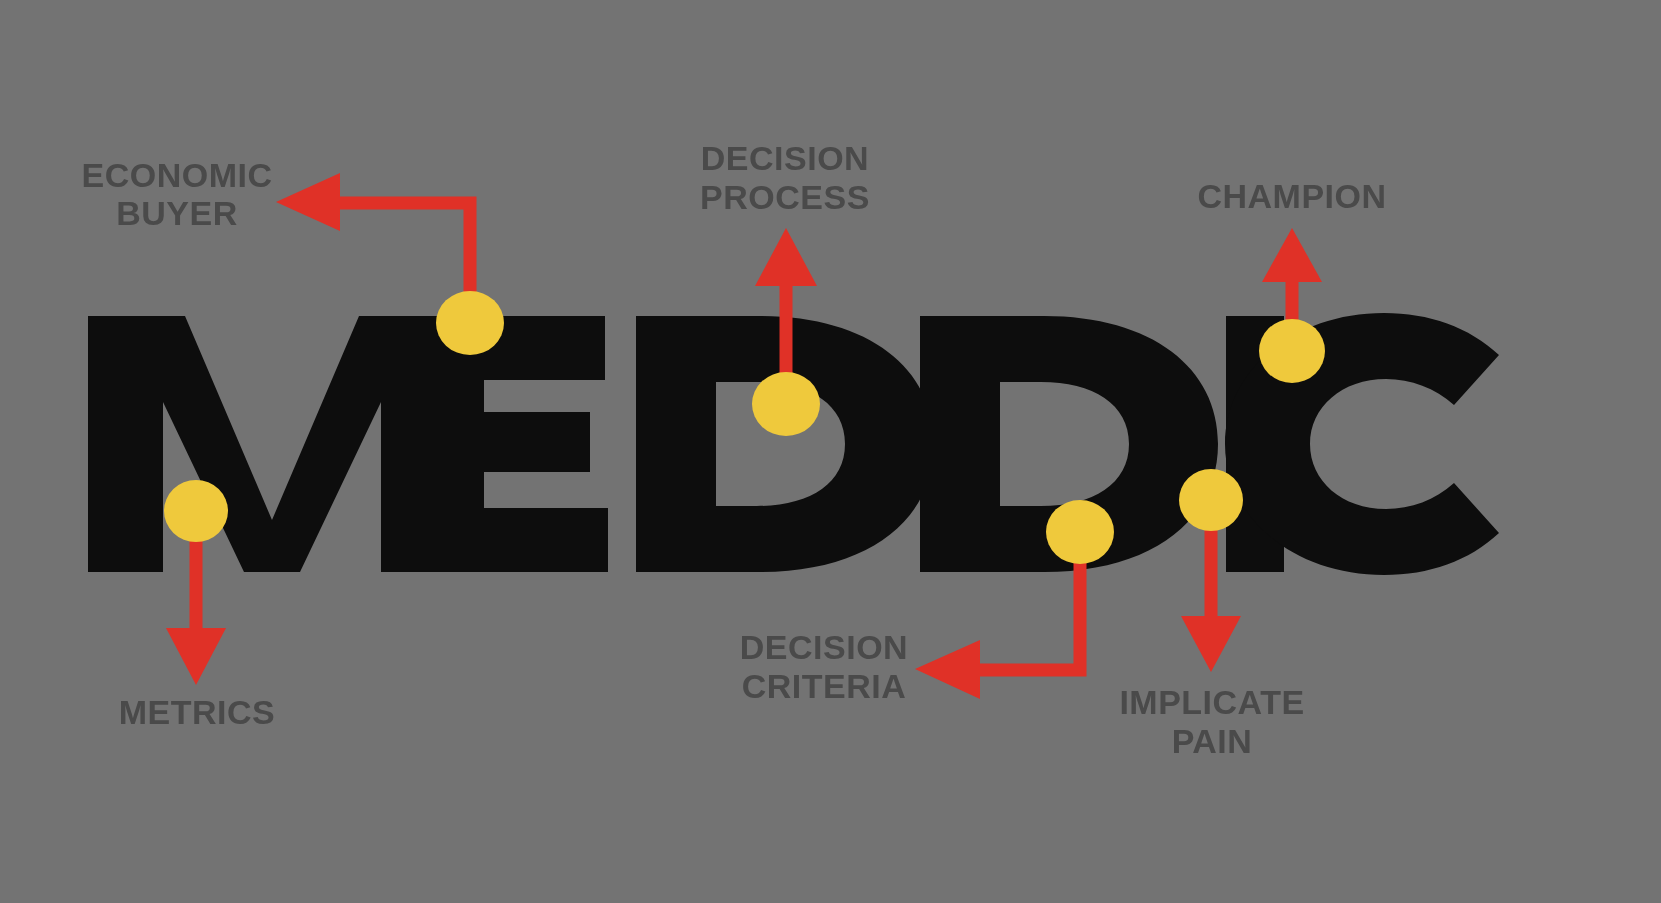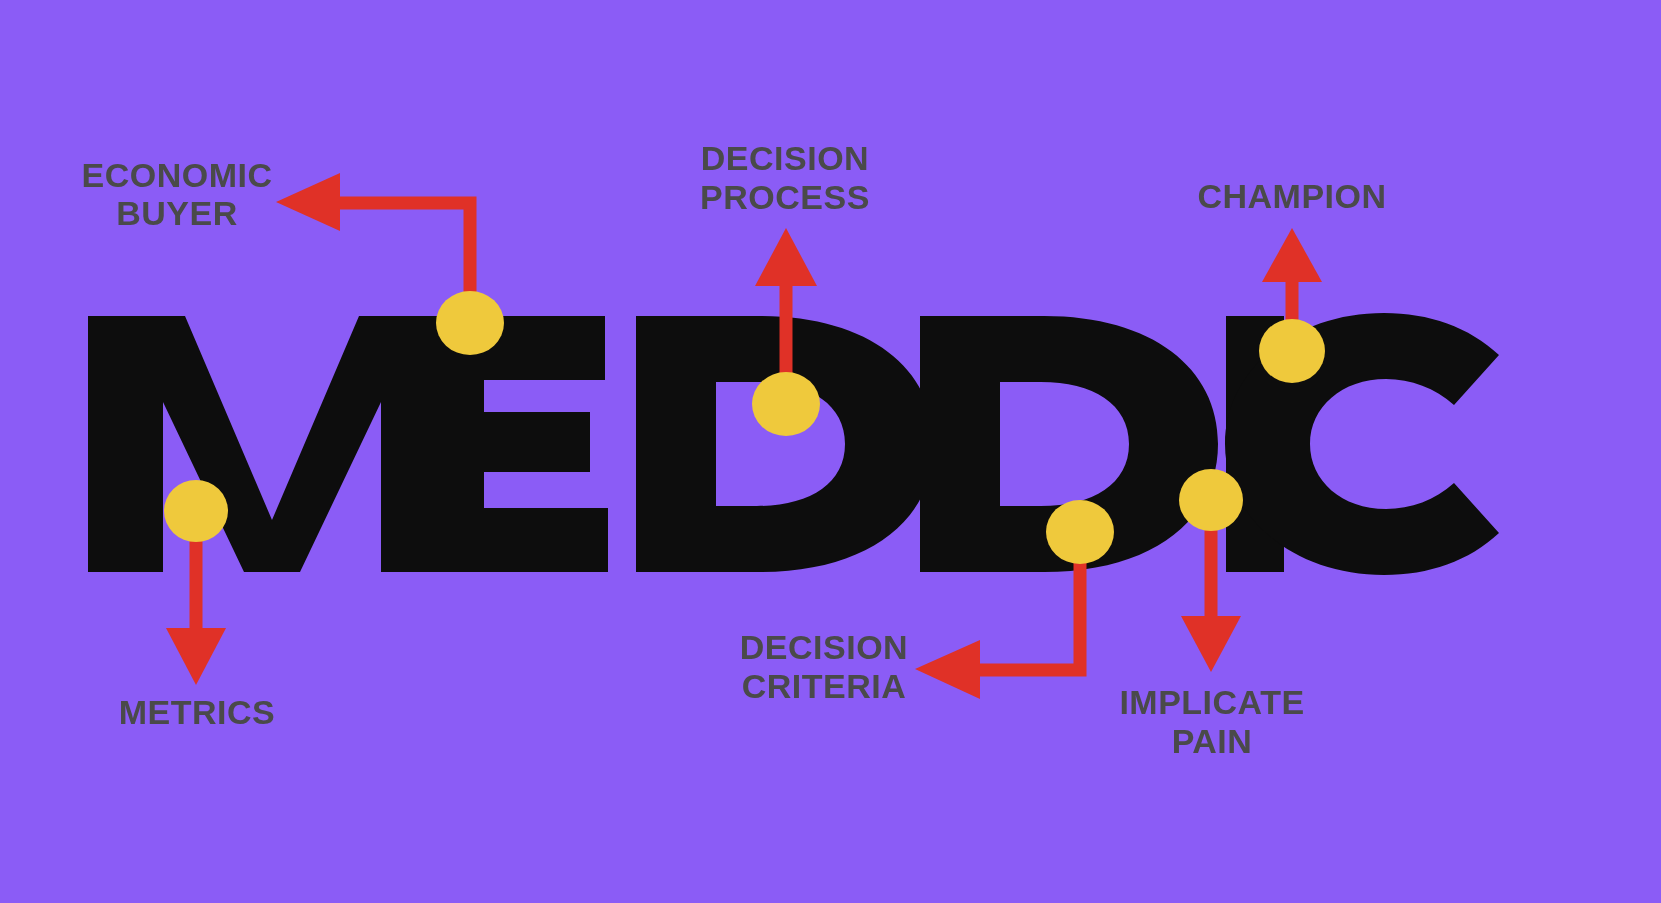--- a/index.html
+++ b/index.html
@@ -7,21 +7,21 @@
     padding: 0;
     background: #ffffff;
   }
   body {
     font-family: "Liberation Sans", sans-serif;
   }
   #stage {
     position: relative;
     width: 1661px;
     height: 903px;
-    background: #8b5cf6;
+    background: #737373;
     overflow: hidden;
   }
   #svg-root {
     position: absolute;
     left: 0;
     top: 0;
     width: 1661px;
     height: 903px;
     display: block;
   }

